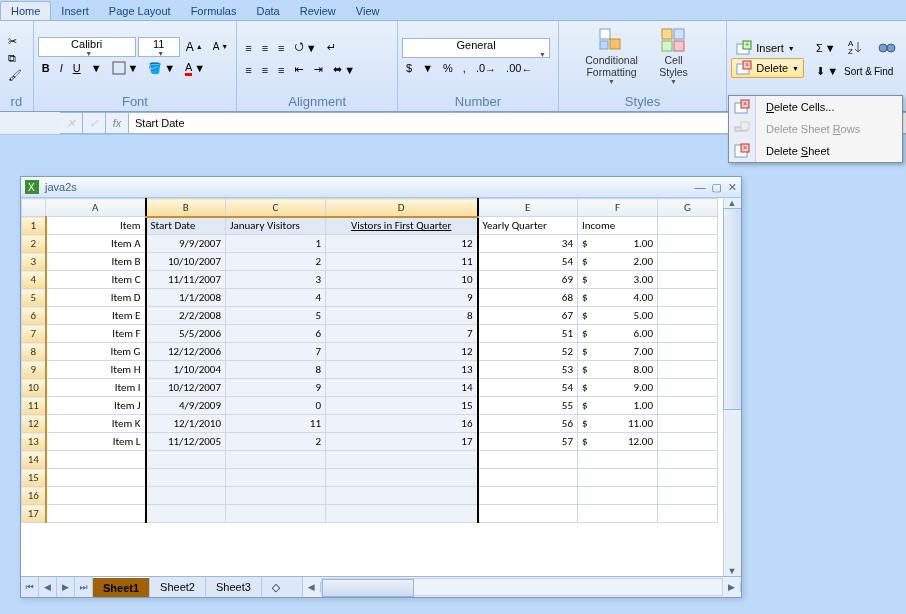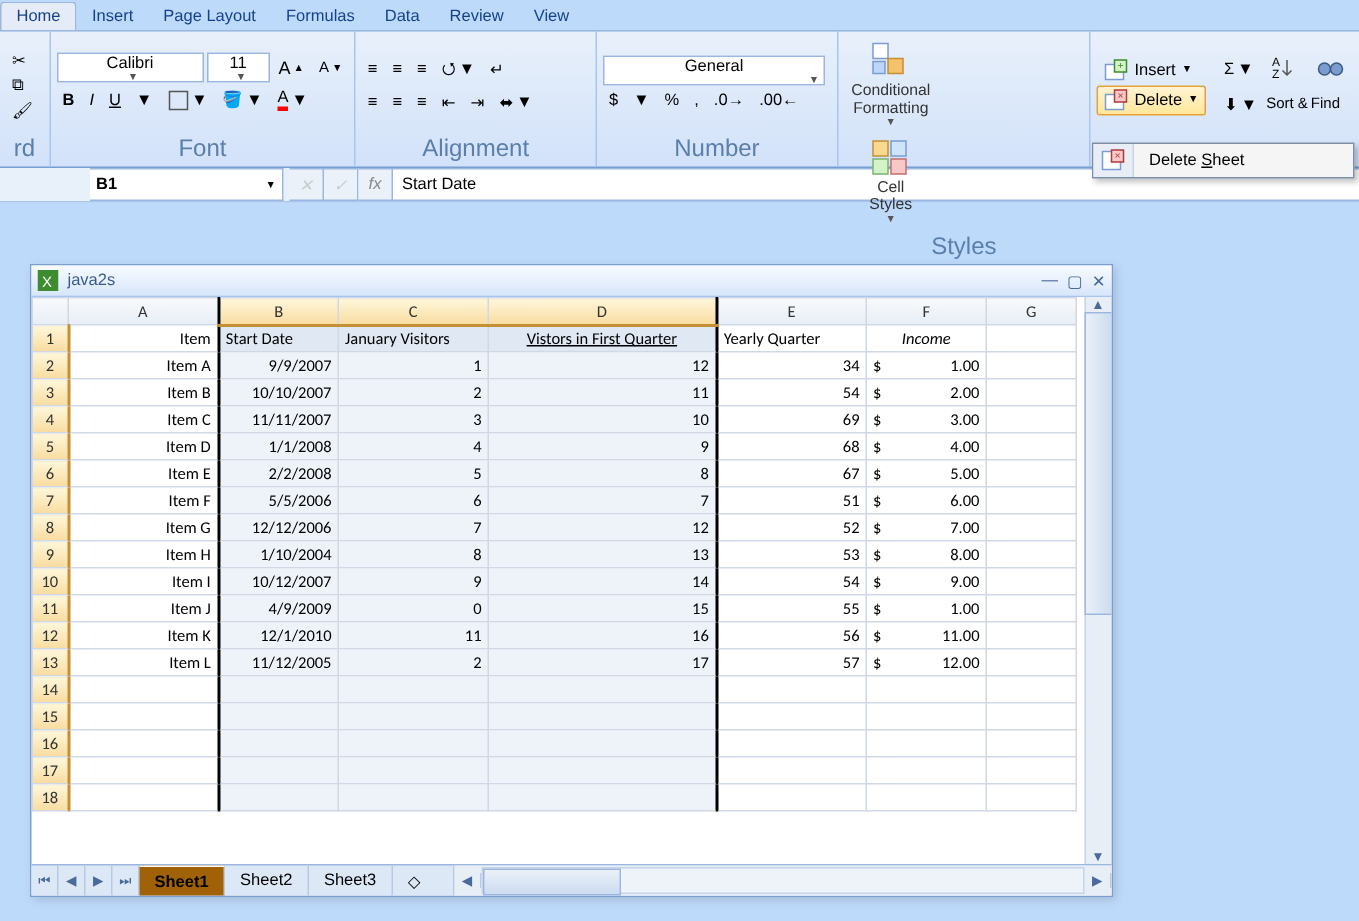--- a/index.html
+++ b/index.html
@@ -53,21 +53,21 @@
   }
   .group-content {
     display: flex;
     flex-direction: column;
     justify-content: center;
     flex: 1;
     width: 100%;
   }
   .group-label {
     color: #5b7fab;
-    font-size: 16px;
+    font-size: 13px;
     padding: 2px 0;
   }
   
   .font-row {
     display: flex;
     gap: 2px;
     margin-bottom: 2px;
     align-items: center;
   }
   .combo {
@@ -434,21 +434,21 @@
         <span class="btn">%</span>
         <span class="btn">,</span>
         <span class="btn">.0→</span>
         <span class="btn">.00←</span>
       </div>
     </div>
     <div class="group-label">Number</div>
   </div>
 
   <div class="group" style="width:168px;">
-    <div class="group-content" style="flex-direction:column;">
+    <div class="group-content" style="flex-direction:row;">
       <div class="bigbtn">
         <svg width="28" height="28">
             <rect x="2" y="2" width="10" height="10" fill="#fff" stroke="#7a9ccf"></rect>
             <rect x="12" y="12" width="10" height="10" fill="#f5c26b" stroke="#c58f33"></rect>
             <rect x="2" y="14" width="8" height="8" fill="#bcd6f9" stroke="#7a9ccf"></rect>
           </svg>
         <span style="white-space:pre-line;">Conditional
 Formatting</span>
           <span class="caret">▼</span>
       </div>
@@ -515,36 +515,51 @@
         <span style="font-size:10px;">Find</span>
       </div>
     </div>
     <div class="group-label">&nbsp;</div>
   </div>
 
   <div class="delete-menu">
     <div class="mi">
       <span class="mi-icon">
           <svg width="16" height="16">
+            <rect x="1" y="4" width="12" height="10" fill="#fff" stroke="#7a9ccf"></rect>
+            <rect x="7" y="1" width="8" height="8" fill="#f9c8c8" stroke="#b13a3a"></rect>
+            <text x="9" y="7" font-size="7" fill="#b13a3a">×</text>
+          </svg>
+        </span>
+      <span class="mi-label"><span class="underline-letter">D</span>elete Cells...</span>
+    </div>
+    <div class="mi disabled">
+      <span class="mi-icon">
+          <svg width="16" height="16">
+            <rect x="1" y="6" width="12" height="4" fill="#e4e4e4" stroke="#bbb"></rect>
+            <rect x="7" y="1" width="8" height="8" fill="#eee" stroke="#ccc"></rect>
+          </svg>
+        </span>
+      <span class="mi-label">Delete Sheet <span class="underline-letter">R</span>ows</span>
+    </div>
+    <div class="mi">
+      <span class="mi-icon">
+          <svg width="16" height="16">
             <rect x="1" y="2" width="12" height="12" fill="#fff" stroke="#7a9ccf"></rect>
             <rect x="7" y="1" width="8" height="8" fill="#f9c8c8" stroke="#b13a3a"></rect>
             <text x="9" y="7" font-size="7" fill="#b13a3a">×</text>
           </svg>
         </span>
       <span class="mi-label">Delete <span class="underline-letter">S</span>heet</span>
     </div>
   </div>
 </div>
 
 <div class="fbar">
   <div style="width:60px;"></div>
-  <div class="namebox">
-    <span>B1</span>
-      <span class="arrow" style="font-size:7px;">▼</span>
-  </div>
   <div class="fbtn" style="color:#ccc;">✕</div>
   <div class="fbtn" style="color:#ccc;">✓</div>
   <div class="fbtn">
       <span>fx</span>
     </div>
   <div class="formula-input">
     <span>Start Date</span>
   </div>
 </div>
 
@@ -577,21 +592,21 @@
           <th class="colh colF">F</th>
           <th class="colh colG">G</th>
         </tr>
         <tr>
           <th class="rowh selected">1</th>
           <td class="colA hdrcell">Item</td>
           <td class="colB selhead selLeft" style="text-align:left;">Start Date</td>
           <td class="colC selhead" style="text-align:left;">January Visitors</td>
           <td class="colD selhead selRight" style="text-align:center;text-decoration:underline;">Vistors in First Quarter</td>
           <td class="colE" style="text-align:left;">Yearly Quarter</td>
-          <td class="colF" style="text-align:center;font-style:italic;">Income</td>
+          <td class="colF" style="text-align:left;">Income</td>
           <td class="colG"></td>
         </tr>
 
         </tbody>
           <tbody id="data-rows">
             <tr>
               <th class="rowh selected">2</th>
               <td class="colA">Item A</td>
               <td class="colB selcol selLeft numcell">9/9/2007</td>
               <td class="colC selcol numcell">1</td>
@@ -737,30 +752,20 @@
               <td class="colA"></td>
               <td class="colB selcol selLeft"></td>
               <td class="colC selcol"></td>
               <td class="colD selcol selRight"></td>
               <td class="colE"></td>
               <td class="colF"></td>
               <td class="colG"></td>
             </tr>
             <tr>
               <th class="rowh selected">17</th>
-              <td class="colA"></td>
-              <td class="colB selcol selLeft"></td>
-              <td class="colC selcol"></td>
-              <td class="colD selcol selRight"></td>
-              <td class="colE"></td>
-              <td class="colF"></td>
-              <td class="colG"></td>
-            </tr>
-            <tr>
-              <th class="rowh selected">18</th>
               <td class="colA"></td>
               <td class="colB selcol selLeft"></td>
               <td class="colC selcol"></td>
               <td class="colD selcol selRight"></td>
               <td class="colE"></td>
               <td class="colF"></td>
               <td class="colG"></td>
             </tr>
           </tbody>
       </table>

